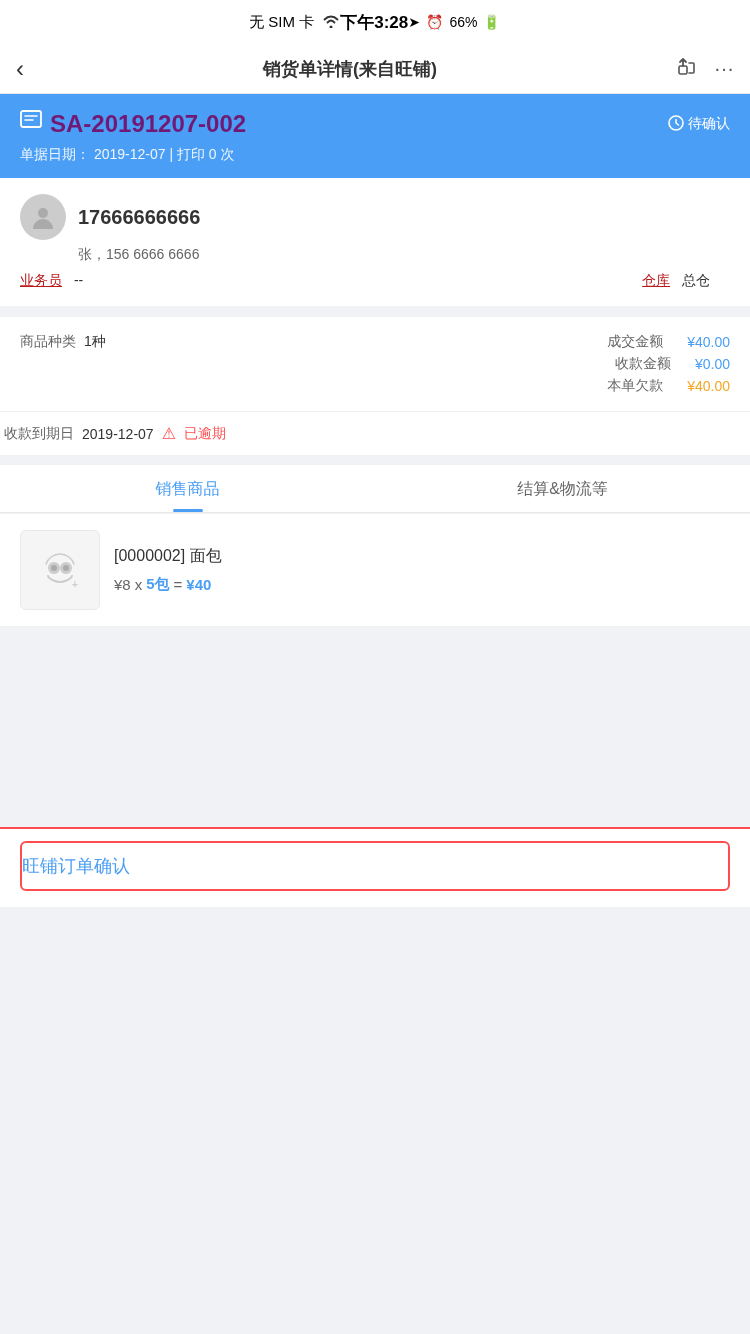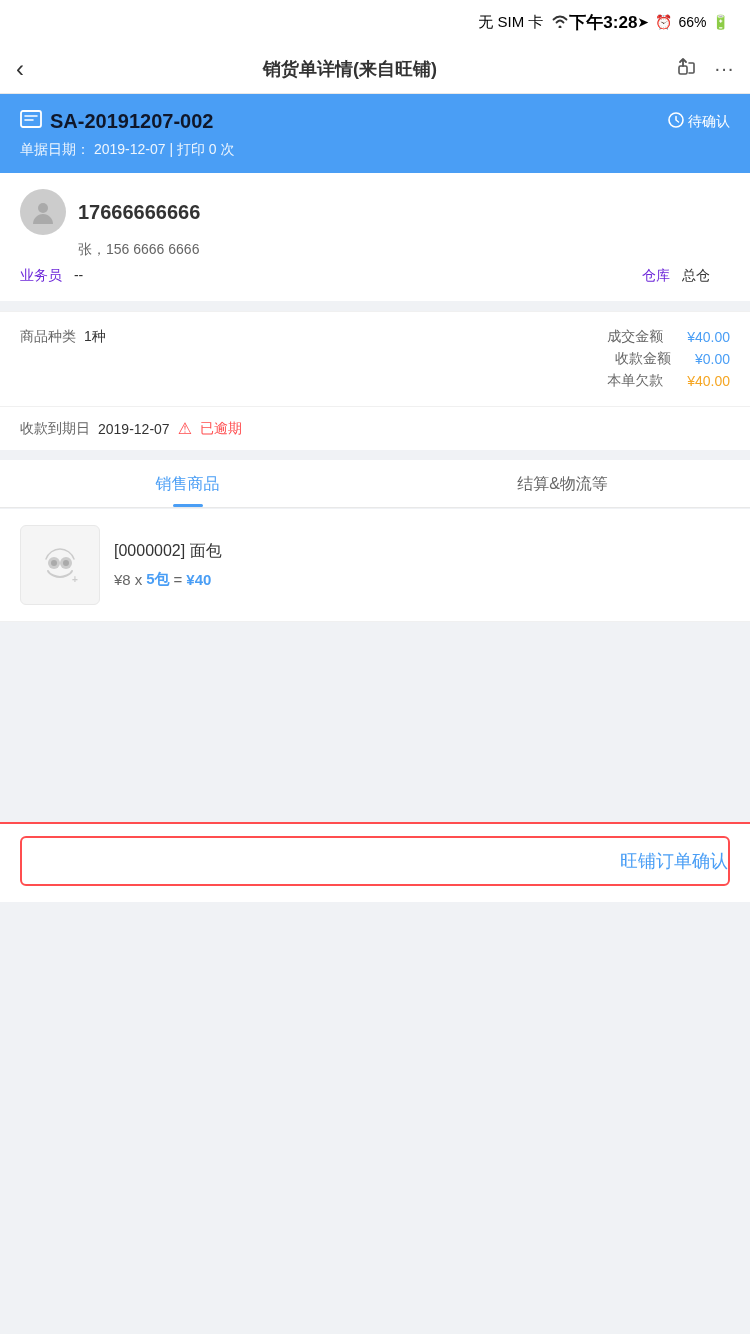--- a/index.html
+++ b/index.html
@@ -10,21 +10,21 @@
       width: 750px;
       min-height: 1334px;
       overflow-x: hidden;
     }
     
     .status-bar {
       background: #fff;
       height: 44px;
       display: flex;
       align-items: center;
-      justify-content: flex-end;
+      justify-content: center;
       padding: 0 20px;
       font-size: 15px;
       font-weight: 500;
     }
     .status-left { display: flex; align-items: center; gap: 8px; }
     .status-center { font-size: 17px; font-weight: 600; }
     .status-right { display: flex; align-items: center; gap: 6px; font-size: 14px; }
     
     .nav-bar {
       background: #fff;
@@ -45,25 +45,24 @@
       padding: 16px 20px 14px;
       margin-bottom: 0;
     }
     .order-header-top {
       display: flex;
       align-items: center;
       justify-content: space-between;
       margin-bottom: 8px;
     }
     .order-id {
-      font-size: 20px;
+      font-size: 24px;
       font-weight: 700;
-      color: #0f172a;
-      display: flex;
-      align-items: center;
+      color: #701a75;
+      display: flex;
       gap: 8px;
     }
     .order-id-icon { font-size: 18px; }
     .order-status {
       display: flex;
       align-items: center;
       gap: 4px;
       color: #fff;
       font-size: 14px;
     }
@@ -110,21 +109,21 @@
       display: flex;
       align-items: center;
       padding-left: 0;
       margin-top: 6px;
     }
     .meta-item {
       font-size: 14px;
       color: #666;
       flex: 1;
     }
-    .meta-label { color: #6d28d9; }
+    .meta-label { color: #b91c1c; text-decoration: underline; }
     .meta-value { color: #333; }
     
     .amounts-section {
       background: #fff;
       padding: 16px 20px;
       margin-bottom: 0;
     }
     .amounts-row {
       display: flex;
       align-items: flex-start;
@@ -137,21 +136,21 @@
     .product-count-label { font-size: 14px; color: #666; }
     .product-count-value { font-size: 14px; color: #333; font-weight: 500; }
     .amounts-right { display: flex; flex-direction: column; align-items: flex-end; gap: 4px; }
     .amount-item { display: flex; align-items: center; gap: 24px; }
     .amount-label { font-size: 14px; color: #666; }
     .amount-value-blue { font-size: 14px; color: #4a9ef5; font-weight: 500; }
     .amount-value-orange { font-size: 14px; color: #f5a623; font-weight: 500; }
     
     .due-section {
       background: #fff;
-      padding: 12px 20px;
+      padding: 12px 4px;
       margin-bottom: 10px;
       border-top: 1px solid #f0f0f0;
     }
     .due-row {
       display: flex;
       align-items: center;
       gap: 8px;
       font-size: 14px;
       color: #666;
     }
@@ -245,21 +244,21 @@
       height: 50px;
       background: #fff;
       border: 2px solid #ff4d4f;
       border-radius: 6px;
       font-size: 18px;
       color: #4a9ef5;
       font-weight: 500;
       cursor: pointer;
       display: flex;
       align-items: center;
-      justify-content: flex-end;
+      justify-content: flex-start;
     }
     .divider { height: 1px; background: #f0f0f0; }
   </style>
 </head>
 <body>
 
 <div class="status-bar">
   <div class="status-left">
     <span>无 SIM 卡</span>
     <span>

